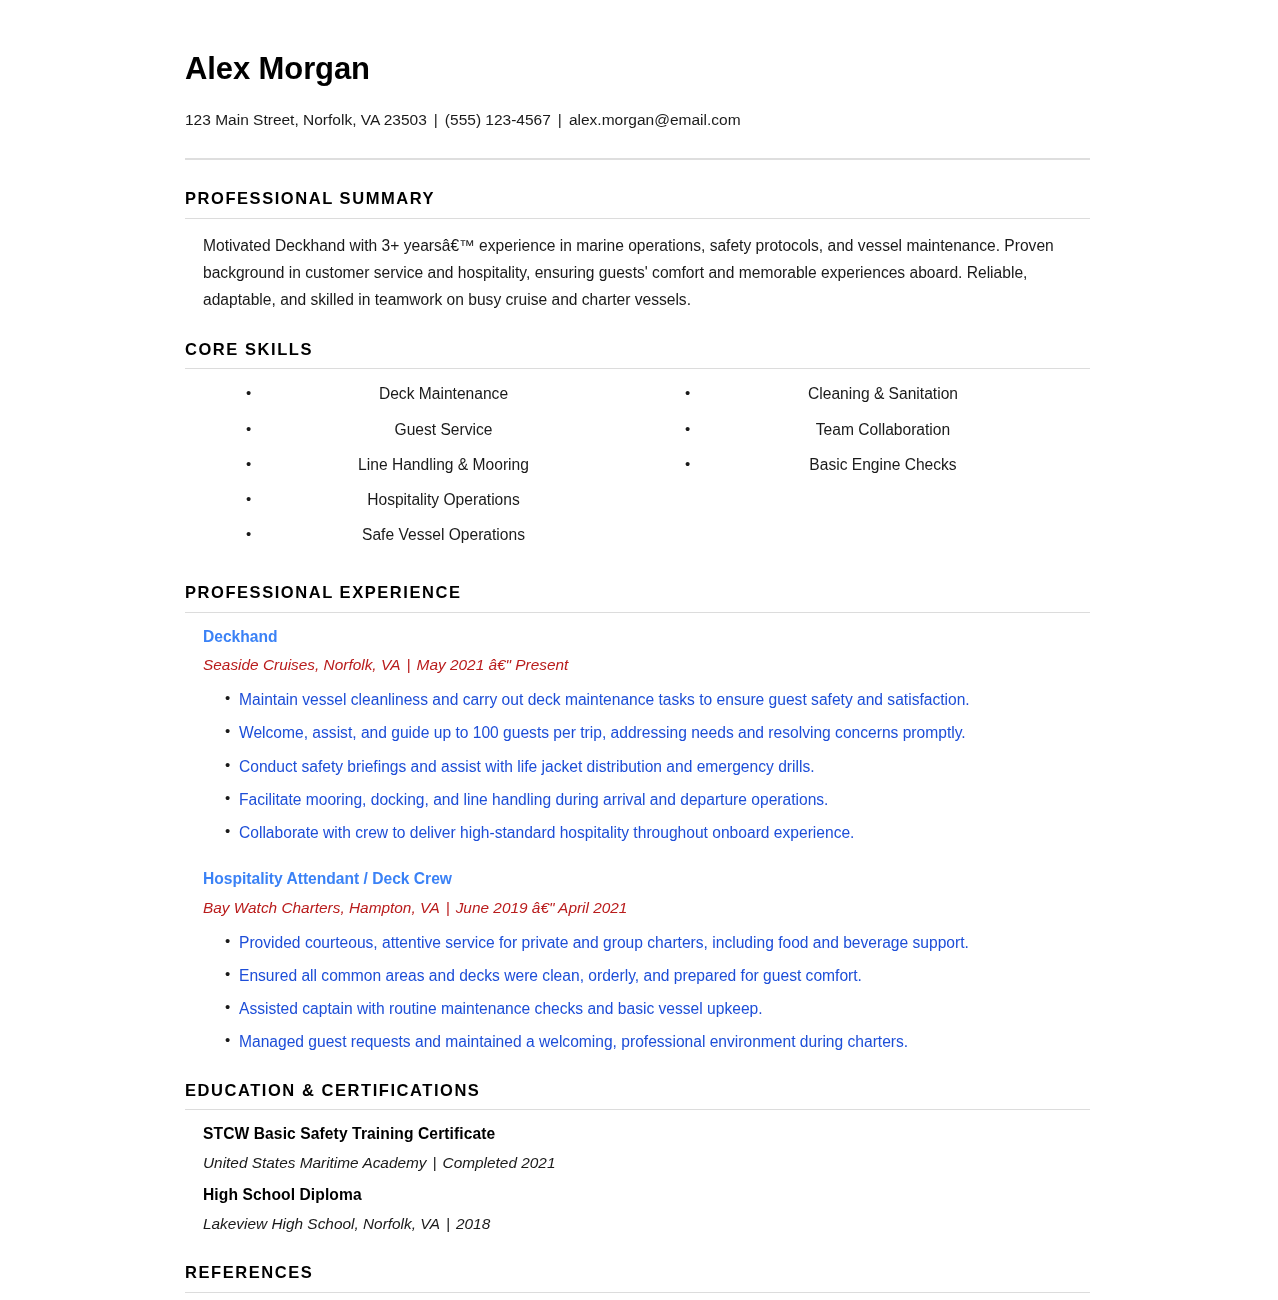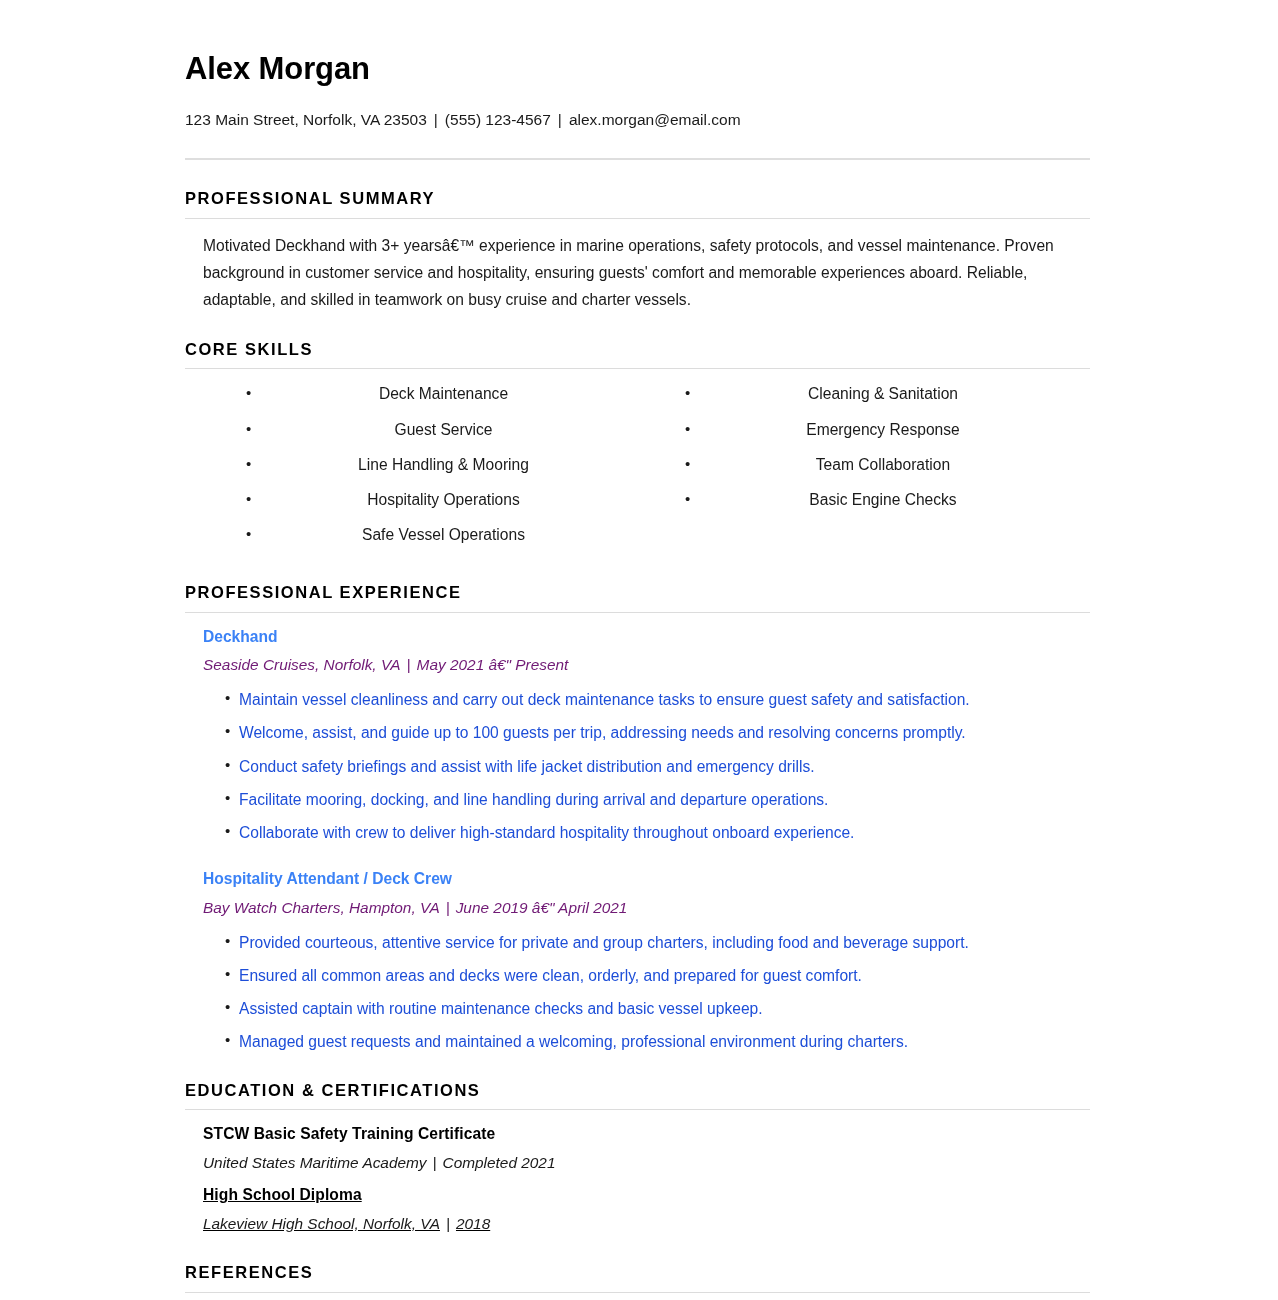--- a/index.html
+++ b/index.html
@@ -133,21 +133,21 @@
   .job-title {
     font-size: 15.6px;
     font-weight: bold;
     color: #3b82f6;
     margin: 0 0 8px 0;
     line-height: 1.3;
   }
   .job-meta {
     font-size: 15.4px;
     font-style: italic;
-    color: #701a75;
+    color: #b91c1c;
     margin: 0 0 11px 0;
     line-height: 1.35;
   }
   .job-meta .msep {
     display: inline-block;
     padding: 0 6px;
     font-style: italic;
   }
   .job ul {
     margin: 0;
@@ -170,21 +170,20 @@
     font-size: 15px;
     color: #1a1a1a;
   }
 
   
   .edu-item {
     margin-bottom: 12px;
   }
   .edu-item:last-child {
     margin-bottom: 7px;
-    text-decoration: underline;
   }
   .edu-title {
     font-size: 15.6px;
     font-weight: bold;
     color: #000;
     margin: 0 0 8px 0;
     line-height: 1.3;
     letter-spacing: 0.1px;
   }
   .edu-meta {
@@ -227,21 +226,20 @@
           <li>Deck Maintenance</li>
           <li>Guest Service</li>
           <li>Line Handling &amp; Mooring</li>
           <li>Hospitality Operations</li>
           <li>Safe Vessel Operations</li>
         </ul>
       </div>
       <div class="skills-col col2">
         <ul>
           <li>Cleaning &amp; Sanitation</li>
-          <li>Emergency Response</li>
           <li>Team Collaboration</li>
           <li>Basic Engine Checks</li>
         </ul>
       </div>
     </div>
   </div>
 
   <div class="section tight">
     <h2 class="section-title">PROFESSIONAL EXPERIENCE</h2>
     <hr class="section-rule">

